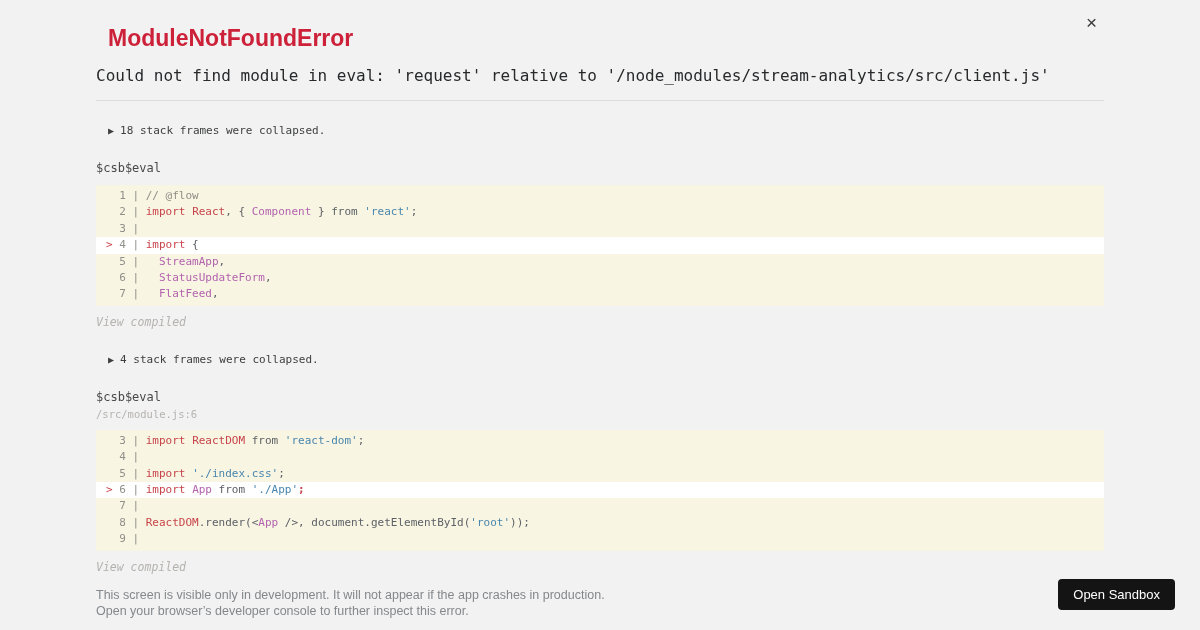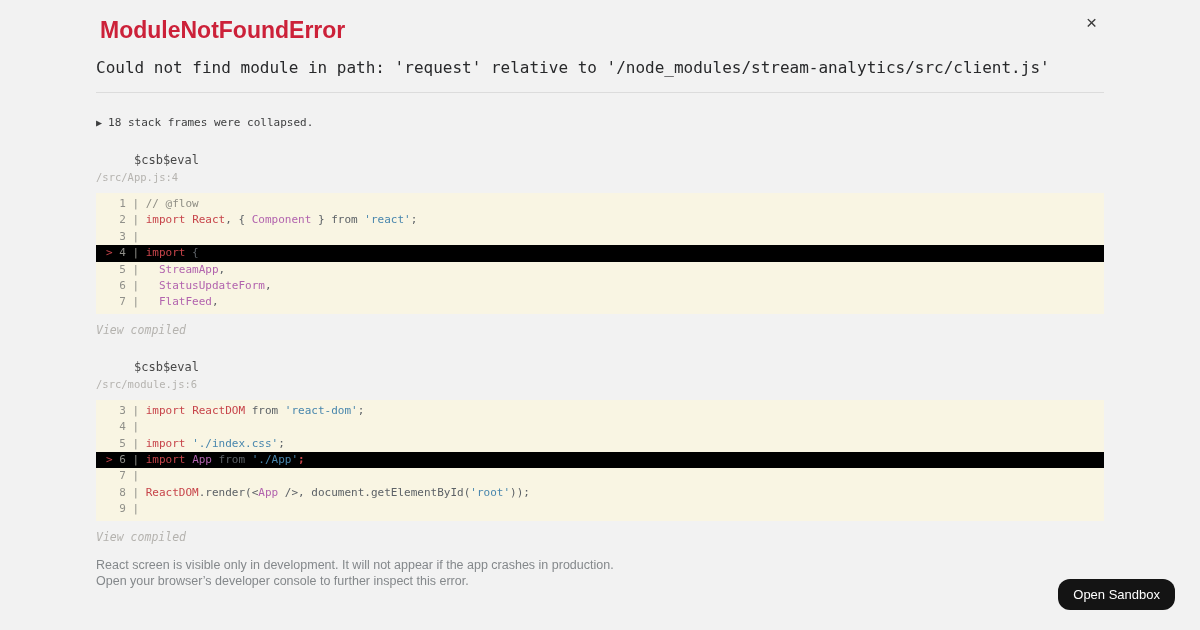--- a/index.html
+++ b/index.html
@@ -15,60 +15,61 @@
     padding:12px 96px 0 96px;
     position:relative;
   }
   .close{
     position:absolute;top:13px;right:103px;
     background:none;border:none;padding:0;
     font-size:19px;line-height:19px;color:#3a3a3a;
     cursor:pointer;font-family:"Liberation Sans",sans-serif;
   }
   h1.title{
-    margin:4px;
+    margin:12px;
     font-size:23px;line-height:28px;font-weight:600;
     color:#cc2139;
   }
   .message{
     margin-top:14px;
     font-family:"DejaVu Sans Mono","Liberation Mono",monospace;
     font-size:16px;line-height:20px;color:#28292b;
     white-space:pre;
   }
   .divider{
     margin-top:14px;height:1px;background:#dcdcdc;
   }
   .section .collapsed{
     margin-top:22px;
     font-family:"DejaVu Sans Mono","Liberation Mono",monospace;
     font-size:11px;line-height:16px;color:#3d3e3f;
     cursor:pointer;
+    margin-left:12px;
   }
   .section .collapsed .arrow{margin-right:6px;font-size:10px;color:#3d3e3f;}
   .frame-fn{
     margin-top:22px;
     font-family:"DejaVu Sans Mono","Liberation Mono",monospace;
-    font-size:12px;line-height:15px;color:#484848;margin-left:38px;
+    font-size:12px;line-height:15px;color:#484848;
   }
   .frame-loc{
     margin-top:3px;
     font-family:"DejaVu Sans Mono","Liberation Mono",monospace;
     font-size:10.5px;line-height:13px;color:#b5b3af;
   }
   pre.code{
     margin:9px 0 0 0;
     background:#f9f5e3;
     padding:3px 0;
     font-family:"DejaVu Sans Mono","Liberation Mono",monospace;
     font-size:11px;line-height:16.4px;
     white-space:pre;
   }
   pre.code .line{display:block;padding:0 10px;}
-  pre.code .line.hl{background:#000000;}
+  pre.code .line.hl{background:#ffffff;}
   .tok-ln{color:#90908a;}
   .tok-mk{color:#c7444a;}
   .tok-kw{color:#c7444a;}
   .tok-id{color:#b263ae;text-align:right;}
   .tok-str{color:#4886ad;}
   .tok-pln{color:#5c6166;}
   .tok-com{color:#8f8e85;}
   .tok-err{color:#c7444a;font-weight:bold;}
   .view-compiled{
     margin-top:9px;
@@ -77,48 +78,48 @@
     cursor:pointer;display:inline-block;font-style:italic;
   }
   .vc-wrap{display:block;}
   .footer{
     margin-top:12px;
     font-size:12.5px;line-height:16.6px;color:#84888b;
   }
   .open-sandbox{
     position:absolute;right:25px;bottom:20px;
     background:#141414;color:#ffffff;
-    border:none;border-radius:12px;
+    border:none;border-radius:4px;
     padding:8px 15px;
     font-family:"Liberation Sans",sans-serif;
     font-size:13px;line-height:15px;
     cursor:pointer;
   }
 </style>
 </head>
 <body>
 
 <div class="overlay">
   <button class="close">×</button>
   <h1 class="title">ModuleNotFoundError</h1>
-  <div class="message">Could not find module in path: 'request' relative to '/node_modules/stream-analytics/src/client.js'</div>
+  <div class="message">Could not find module in eval: 'request' relative to '/node_modules/stream-analytics/src/client.js'</div>
   <div class="divider"></div>
   <div id="sections">
       <div class="section">
         <div class="collapsed"><span class="arrow">▶</span><span>18 stack frames were collapsed.</span></div>
         <div class="frame-fn">$csb$eval</div>
-        <div class="frame-loc">/src/App.js:4</div>
         <pre class="code"><span class="line"><span class="tok-ln">  1 | </span><span class="tok-com">// @flow</span></span><span class="line"><span class="tok-ln">  2 | </span><span class="tok-kw">import</span><span class="tok-pln"> </span><span class="tok-kw">React</span><span class="tok-pln">, { </span><span class="tok-id">Component</span><span class="tok-pln"> } from </span><span class="tok-str">'react'</span><span class="tok-pln">;</span></span><span class="line"><span class="tok-ln">  3 | </span></span><span class="line hl"><span class="tok-mk">&gt; </span><span class="tok-ln">4 | </span><span class="tok-kw">import</span><span class="tok-pln"> {</span></span><span class="line"><span class="tok-ln">  5 | </span><span class="tok-pln">  </span><span class="tok-id">StreamApp</span><span class="tok-pln">,</span></span><span class="line"><span class="tok-ln">  6 | </span><span class="tok-pln">  </span><span class="tok-id">StatusUpdateForm</span><span class="tok-pln">,</span></span><span class="line"><span class="tok-ln">  7 | </span><span class="tok-pln">  </span><span class="tok-id">FlatFeed</span><span class="tok-pln">,</span></span></pre>
         <div class="vc-wrap"><span class="view-compiled">View compiled</span></div>
       </div>
       <div class="section">
+        <div class="collapsed"><span class="arrow">▶</span><span>4 stack frames were collapsed.</span></div>
         <div class="frame-fn">$csb$eval</div>
         <div class="frame-loc">/src/module.js:6</div>
         <pre class="code"><span class="line"><span class="tok-ln">  3 | </span><span class="tok-kw">import</span><span class="tok-pln"> </span><span class="tok-kw">ReactDOM</span><span class="tok-pln"> from </span><span class="tok-str">'react-dom'</span><span class="tok-pln">;</span></span><span class="line"><span class="tok-ln">  4 | </span></span><span class="line"><span class="tok-ln">  5 | </span><span class="tok-kw">import</span><span class="tok-pln"> </span><span class="tok-str">'./index.css'</span><span class="tok-pln">;</span></span><span class="line hl"><span class="tok-mk">&gt; </span><span class="tok-ln">6 | </span><span class="tok-kw">import</span><span class="tok-pln"> </span><span class="tok-id">App</span><span class="tok-pln"> from </span><span class="tok-str">'./App'</span><span class="tok-err">;</span></span><span class="line"><span class="tok-ln">  7 | </span></span><span class="line"><span class="tok-ln">  8 | </span><span class="tok-kw">ReactDOM</span><span class="tok-pln">.render(&lt;</span><span class="tok-id">App</span><span class="tok-pln"> /&gt;, document.getElementById(</span><span class="tok-str">'root'</span><span class="tok-pln">));</span></span><span class="line"><span class="tok-ln">  9 | </span></span></pre>
         <div class="vc-wrap"><span class="view-compiled">View compiled</span></div>
       </div>
     </div>
   <div class="footer" id="footer">
-      <div class="footer-line">React screen is visible only in development. It will not appear if the app crashes in production.</div>
+      <div class="footer-line">This screen is visible only in development. It will not appear if the app crashes in production.</div>
       <div class="footer-line">Open your browser’s developer console to further inspect this error.</div>
     </div>
 </div>
 <button class="open-sandbox">Open Sandbox</button>
 
 </body></html>

